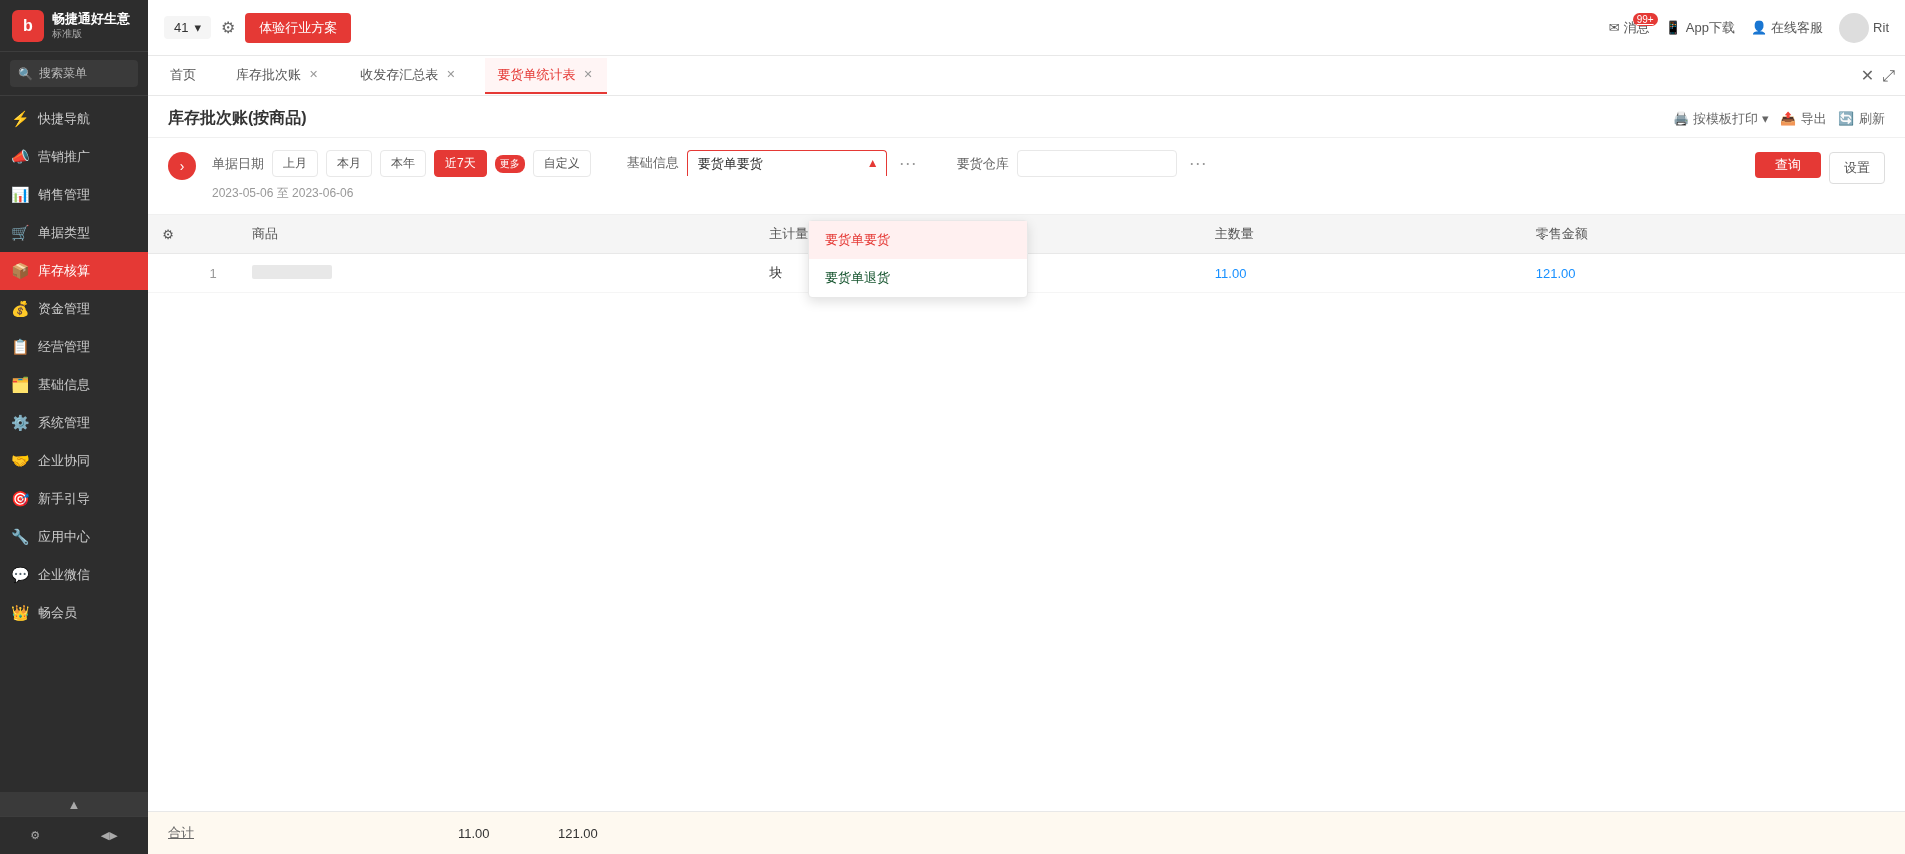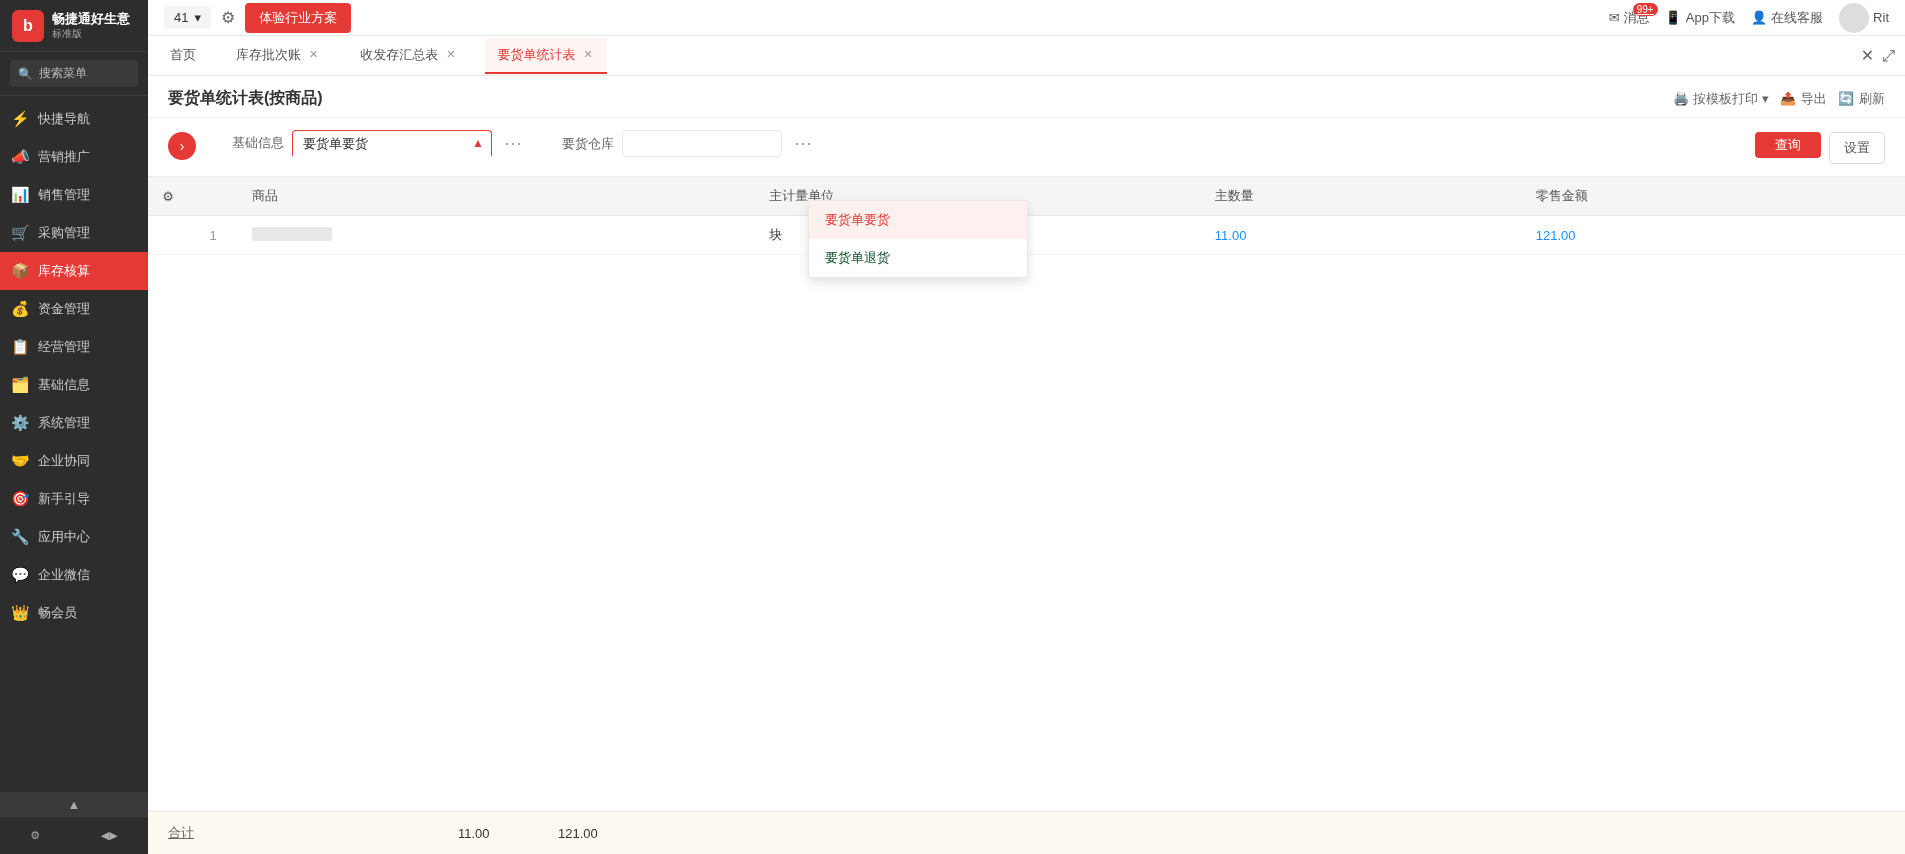--- a/index.html
+++ b/index.html
@@ -112,21 +112,21 @@
     .main-area {
       flex: 1;
       display: flex;
       flex-direction: column;
       overflow: hidden;
     }
 
     
     .topbar {
       background: white;
-      height: 36px;
+      height: 56px;
       display: flex;
       align-items: center;
       padding: 0 16px;
       border-bottom: 1px solid #e8e8e8;
       gap: 0;
       flex-shrink: 0;
     }
     .topbar-left {
       display: flex;
       align-items: center;
@@ -504,21 +504,21 @@
     <div class="nav-item">
       <span class="nav-icon">📣</span>
       <span>营销推广</span>
     </div>
     <div class="nav-item">
       <span class="nav-icon">📊</span>
       <span>销售管理</span>
     </div>
     <div class="nav-item">
       <span class="nav-icon">🛒</span>
-      <span>采购管理</span>
+      <span>单据类型</span>
     </div>
     <div class="nav-item active">
       <span class="nav-icon">📦</span>
       <span>库存核算</span>
     </div>
     <div class="nav-item">
       <span class="nav-icon">💰</span>
       <span>资金管理</span>
     </div>
     <div class="nav-item">
@@ -618,41 +618,55 @@
     <div class="tabbar-actions">
       <span class="tabbar-icon-btn">✕</span>
       <span class="tabbar-icon-btn">⤢</span>
     </div>
   </div>
 
   <div class="content">
     <div class="page">
 
       <div class="page-header">
-        <span class="page-title">要货单统计表(按商品)</span>
+        <span class="page-title">库存批次账(按商品)</span>
         <div class="page-header-actions">
           <div class="header-action-btn">
             <span>🖨️</span>
             <span>按模板打印</span>
             <span>▾</span>
           </div>
           <div class="header-action-btn">
             <span>📤</span>
             <span>导出</span>
           </div>
           <div class="header-action-btn">
             <span>🔄</span>
             <span>刷新</span>
           </div>
         </div>
       </div>
 
       <div class="filter-bar">
         <div class="filter-toggle">›</div>
 
+        <div class="filter-group">
+          <div class="filter-row">
+            <span class="filter-label">单据日期</span>
+            <button class="date-btn">上月</button>
+            <button class="date-btn">本月</button>
+            <button class="date-btn">本年</button>
+            <button class="date-btn active">近7天</button>
+            <span class="more-badge">更多</span>
+            <button class="date-custom-btn">自定义</button>
+          </div>
+          <div class="filter-row">
+            <span class="date-range-text">2023-05-06 至 2023-06-06</span>
+          </div>
+        </div>
 
         <div class="filter-field-group">
           <span class="filter-label">基础信息</span>
           <div class="filter-select-wrap">
             <select class="filter-select open"><option value="requisition">要货单要货</option><option value="return">要货单退货</option></select>
             <span class="select-chevron">▲</span>
           </div>
           <span class="filter-more-btn">···</span>
         </div>
 

